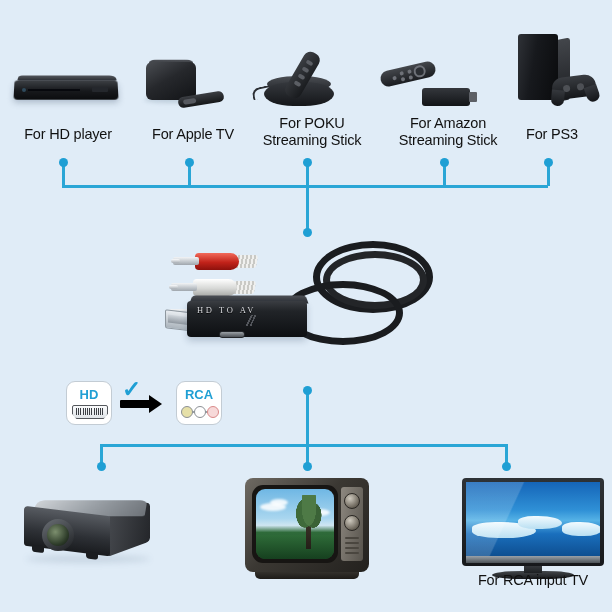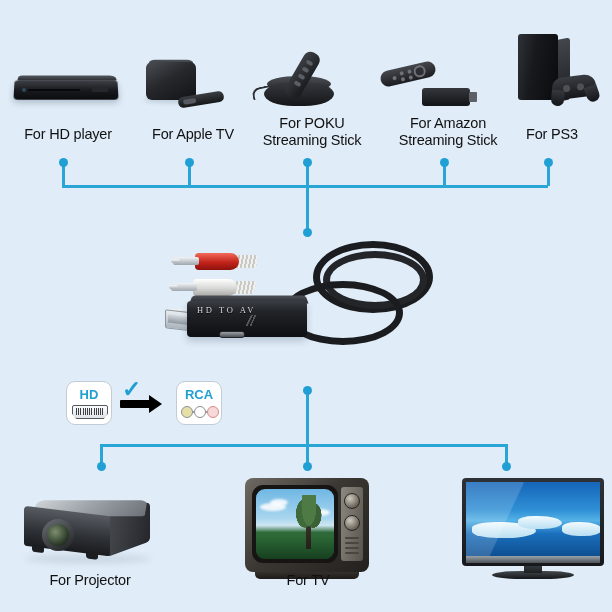--- a/index.html
+++ b/index.html
@@ -633,21 +633,20 @@
     <div class="pj-side"></div>
     <div class="pj-top"></div>
     <div class="pj-front">
       <div class="pj-foot" style="left:8px;"></div>
       <div class="pj-foot" style="left:62px;"></div>
     </div>
     <div class="pj-lens-o">
       <div class="pj-lens-i"></div>
     </div>
   </div>
-  <div class="label" style="left:22px; top:572px; width:136px;">For Projector</div>
 
   <div class="dev" style="left:245px; top:478px; width:126px; height:102px;">
     <div class="crt-base"></div>
     <div class="crt-cab">
       <div class="crt-screen-bez">
         <div class="crt-screen">
           <div class="crt-cloud" style="left:4px;  top:14px; width:26px; height:8px;"></div>
           <div class="crt-cloud" style="left:14px; top:10px; width:18px; height:7px;"></div>
           <div class="crt-cloud" style="left:52px; top:20px; width:22px; height:7px;"></div>
           <div class="crt-hill"></div>
@@ -658,29 +657,29 @@
       <div class="crt-panel">
         <div class="crt-knob" style="top:6px;"></div>
         <div class="crt-knob" style="top:28px;"></div>
         <div class="crt-vent" style="top:50px;"></div>
         <div class="crt-vent" style="top:55px;"></div>
         <div class="crt-vent" style="top:60px;"></div>
         <div class="crt-vent" style="top:65px;"></div>
       </div>
     </div>
   </div>
-  <div class="label" style="left:250px; top:572px; width:116px;">For TV</div>
 
   <div class="dev" style="left:462px; top:478px; width:146px; height:104px;">
     <div class="ftv-stand"></div>
     <div class="ftv-neck"></div>
     <div class="ftv-frame">
       <div class="ftv-screen">
         <div class="ftv-ice" style="left:6px;  top:40px; width:64px; height:16px;"></div>
         <div class="ftv-ice" style="left:52px; top:34px; width:44px; height:13px;"></div>
         <div class="ftv-ice" style="left:96px; top:40px; width:40px; height:14px;"></div>
         <div class="ftv-gloss"></div>
       </div>
     </div>
     <div class="ftv-chin"></div>
   </div>
+  <div class="label" style="left:455px; top:572px; width:156px;">For RCA input TV</div>
 
 </div>
 
 </body></html>

